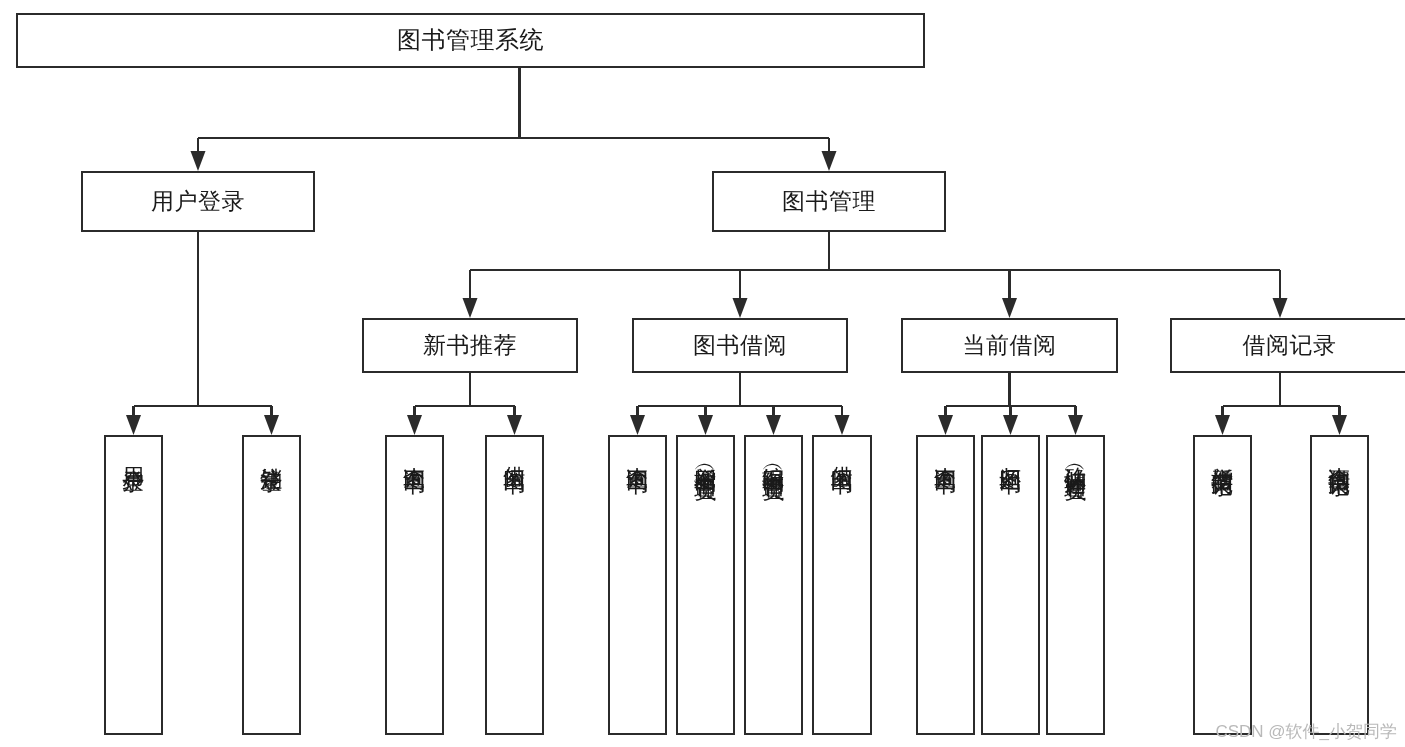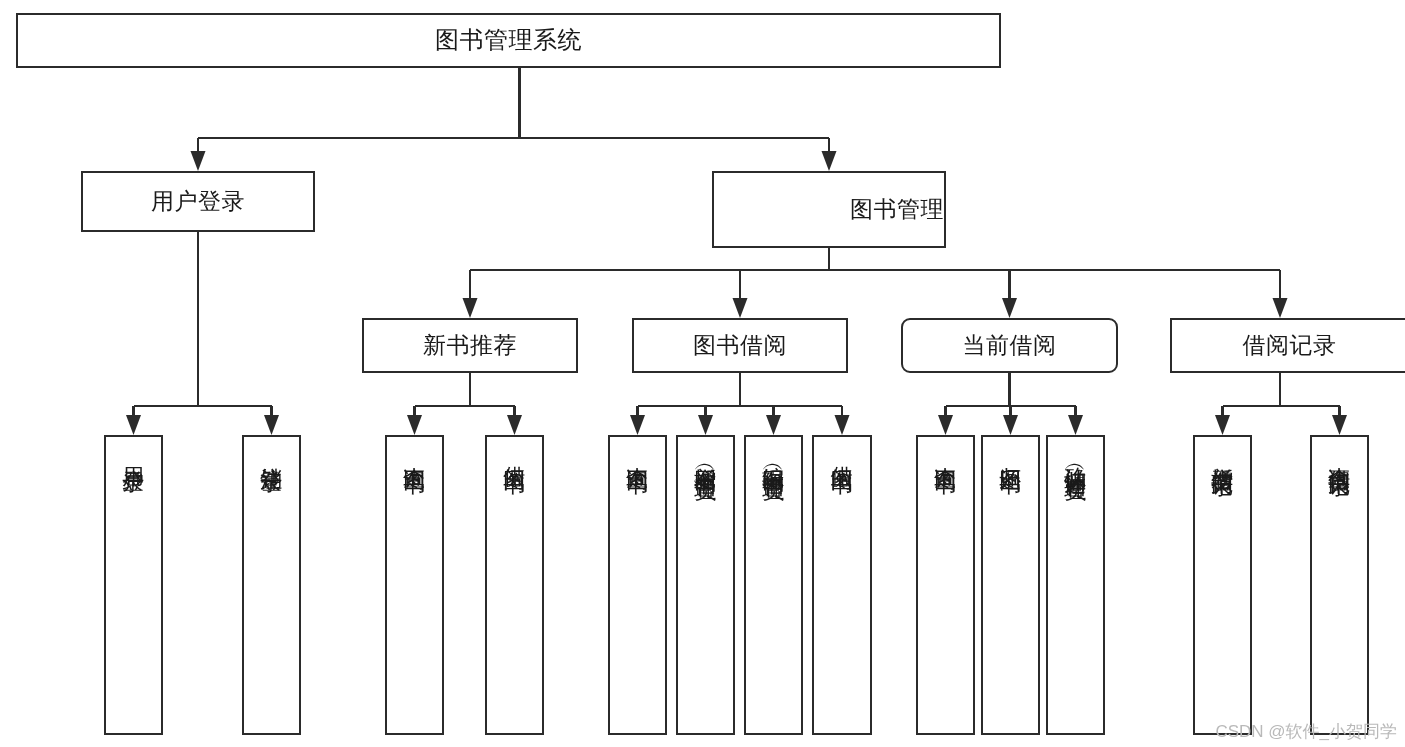--- a/index.html
+++ b/index.html
@@ -125,36 +125,36 @@
       <polygon points="1068,415 1083,415 1075.5,435" fill="#2b2b2b"></polygon>
       <line x1="1280" y1="373" x2="1280" y2="406" stroke="#2b2b2b" stroke-width="2.5" shape-rendering="crispEdges"></line>
       <line x1="1222.5" y1="406" x2="1339.5" y2="406" stroke="#2b2b2b" stroke-width="2.5" shape-rendering="crispEdges"></line>
       <line x1="1222.5" y1="406" x2="1222.5" y2="417" stroke="#2b2b2b" stroke-width="2.5" shape-rendering="crispEdges"></line>
       <polygon points="1215,415 1230,415 1222.5,435" fill="#2b2b2b"></polygon>
       <line x1="1339.5" y1="406" x2="1339.5" y2="417" stroke="#2b2b2b" stroke-width="2.5" shape-rendering="crispEdges"></line>
       <polygon points="1332,415 1347,415 1339.5,435" fill="#2b2b2b"></polygon>
     </svg>
 
   <div id="nodes-layer">
-      <div class="node horizontal root" style="left: 16px; top: 13px; width: 985px; height: 55px;">
+      <div class="node horizontal root" style="left: 16px; top: 13px; width: 909px; height: 55px;">
         <span class="node-label">图书管理系统</span>
       </div>
       <div class="node horizontal level2" style="left: 81px; top: 171px; width: 234px; height: 61px;">
         <span class="node-label">用户登录</span>
       </div>
-      <div class="node horizontal level2" style="left: 712px; top: 171px; width: 234px; height: 77px; justify-content: flex-end;">
+      <div class="node horizontal level2" style="left: 712px; top: 171px; width: 234px; height: 61px;">
         <span class="node-label">图书管理</span>
       </div>
       <div class="node horizontal level3" style="left: 362px; top: 318px; width: 216px; height: 55px;">
         <span class="node-label">新书推荐</span>
       </div>
       <div class="node horizontal level3" style="left: 632px; top: 318px; width: 216px; height: 55px; font-family: Liberation Serif, serif;">
         <span class="node-label">图书借阅</span>
       </div>
-      <div class="node horizontal level3" style="left: 901px; top: 318px; width: 217px; height: 55px; border-radius: 9px;">
+      <div class="node horizontal level3" style="left: 901px; top: 318px; width: 217px; height: 55px;">
         <span class="node-label">当前借阅</span>
       </div>
       <div class="node horizontal level3" style="left: 1170px; top: 318px; width: 239px; height: 55px;">
         <span class="node-label">借阅记录</span>
       </div>
       <div class="node vertical leaf" style="left: 104px; top: 435px; width: 59px; height: 300px;">
         <span class="node-label">用户登录</span>
       </div>
       <div class="node vertical leaf" style="left: 242px; top: 435px; width: 59px; height: 300px;">
         <span class="node-label">注销登录</span>

